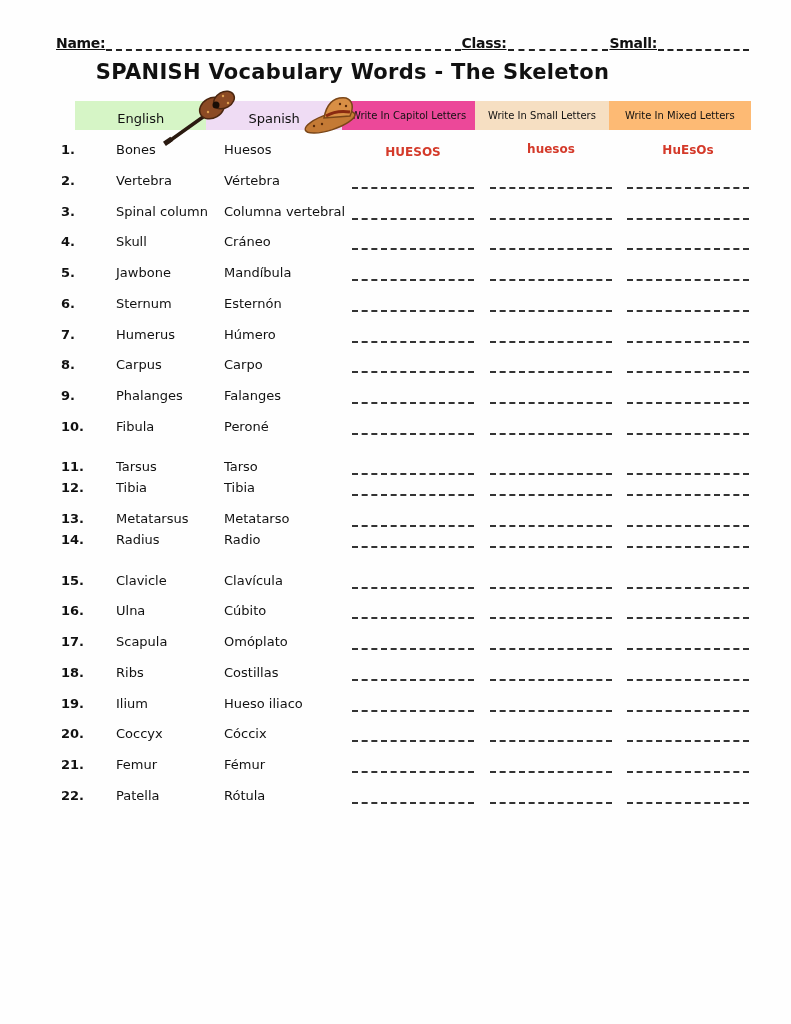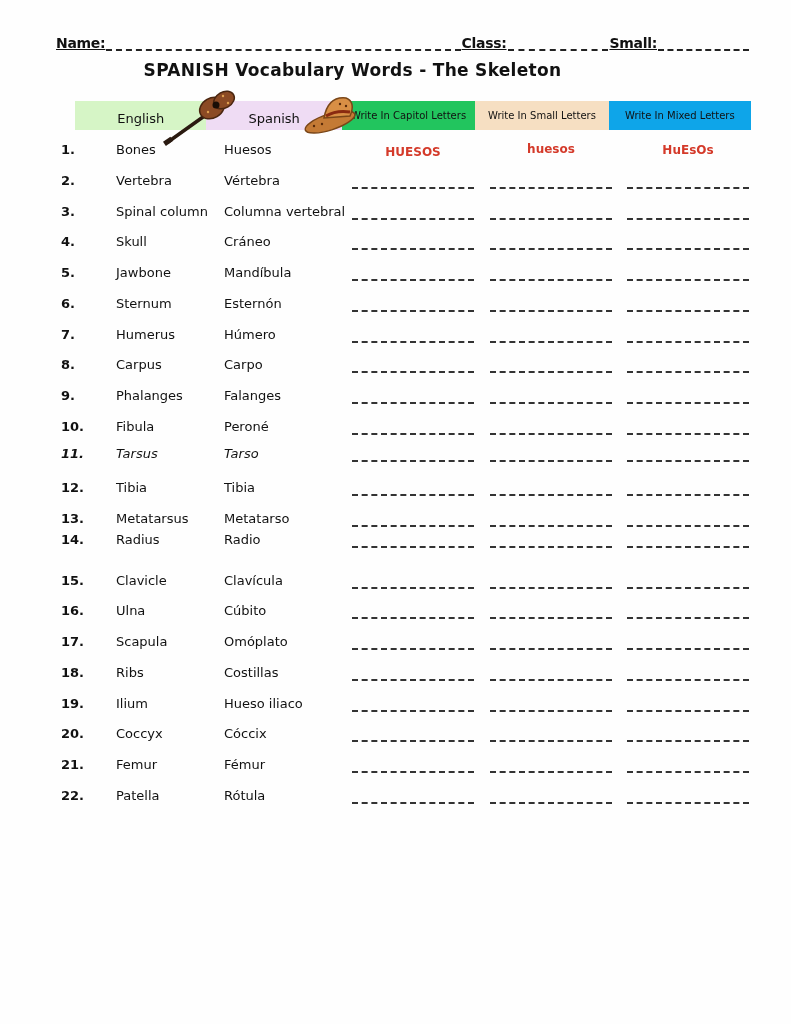--- a/index.html
+++ b/index.html
@@ -3,21 +3,21 @@
 <meta charset="utf-8">
 <style>
   html, body { margin:0; padding:0; background:#fefefe; }
   body { width:791px; height:1024px; position:relative; overflow:hidden;
          font-family:"DejaVu Sans", sans-serif; color:#111; }
   .topline { position:absolute; top:33px; left:56px; width:694px; height:18px;
              font-size:14px; white-space:nowrap; display:flex; align-items:flex-end; }
   .topline .lbl { font-weight:bold; letter-spacing:-0.3px;text-decoration:underline; }
   .topline .blank { border-bottom:2px dashed #222; height:12px; margin:0 1px; }
   .title { position:absolute; top:60px; left:0; width:705px; text-align:center;
-           font-size:17px; font-weight:bold; letter-spacing:0.3px; }
+           font-size:21px; font-weight:bold; letter-spacing:0.3px; }
   .header { position:absolute; top:101px; left:75px; width:676px; height:29px; display:flex;justify-content:center; }
   .header .h { display:flex; align-items:center; justify-content:center;
                font-size:10px; white-space:nowrap; }
   .header .h.big { font-size:13px; padding-top:6px; }
   .deco { position:absolute; pointer-events:none; }
   .rows { position:absolute; top:140px; left:0; width:791px; }
   .row { position:absolute; left:0; width:791px; height:22px; font-size:13px; }
   .row .num { position:absolute; left:61px; font-weight:bold; }
   .row .en { position:absolute; left:116px; }
   .row .es { position:absolute; left:224px; }
@@ -36,23 +36,23 @@
   <span class="blank" style="width:102px"></span>
   <span class="lbl">Small:</span>
   <span class="blank" style="width:92px"></span>
 </div>
 
 <div class="title">SPANISH Vocabulary Words - The Skeleton</div>
 
 <div class="header">
   <div class="h big" style="width:133px;background:#d6f5c6">English</div>
   <div class="h big" style="width:137px;background:#efdcf4">Spanish</div>
-  <div class="h" style="width:135px;background:#22c55e">Write In Capitol Letters</div>
+  <div class="h" style="width:135px;background:#ec4899">Write In Capitol Letters</div>
   <div class="h" style="width:135px;background:#f6dfc2">Write In Small Letters</div>
-  <div class="h" style="width:144px;background:#0ea5e9">Write In Mixed Letters</div>
+  <div class="h" style="width:144px;background:#fdba74">Write In Mixed Letters</div>
 </div>
 
 <svg class="deco" style="left:160px;top:90px" width="80" height="58" viewBox="0 0 80 58">
   <line x1="8" y1="52" x2="50" y2="22" stroke="#2a1a10" stroke-width="3.5" stroke-linecap="round"></line>
   <rect x="4" y="49" width="9" height="5" fill="#2a1a10" transform="rotate(-35 8 52)"></rect>
   <ellipse cx="52" cy="18" rx="13" ry="10" fill="#8b4a24" stroke="#4a2610" stroke-width="1.5" transform="rotate(-30 52 18)"></ellipse>
   <ellipse cx="64" cy="10" rx="11" ry="8" fill="#8b4a24" stroke="#4a2610" stroke-width="1.5" transform="rotate(-30 64 10)"></ellipse>
   <circle cx="56" cy="15" r="3.5" fill="#1a0e06"></circle>
   <circle cx="48" cy="22" r="1.2" fill="#e0a050"></circle>
   <circle cx="63" cy="6" r="1.2" fill="#e0a050"></circle>
@@ -143,21 +143,21 @@
       <div class="cell blank c3"></div>
     </div>
     <div class="row" style="top: 278.75px;">
       <span class="num">10.</span>
       <span class="en">Fibula</span>
       <span class="es">Peroné</span>
       <div class="cell blank c1"></div>
       <div class="cell blank c2"></div>
       <div class="cell blank c3"></div>
     </div>
-    <div class="row" style="top: 306px; font-style: italic;">
+    <div class="row" style="top: 319px;">
       <span class="num">11.</span>
       <span class="en">Tarsus</span>
       <span class="es">Tarso</span>
       <div class="cell blank c1"></div>
       <div class="cell blank c2"></div>
       <div class="cell blank c3"></div>
     </div>
     <div class="row" style="top: 340.25px;">
       <span class="num">12.</span>
       <span class="en">Tibia</span>

